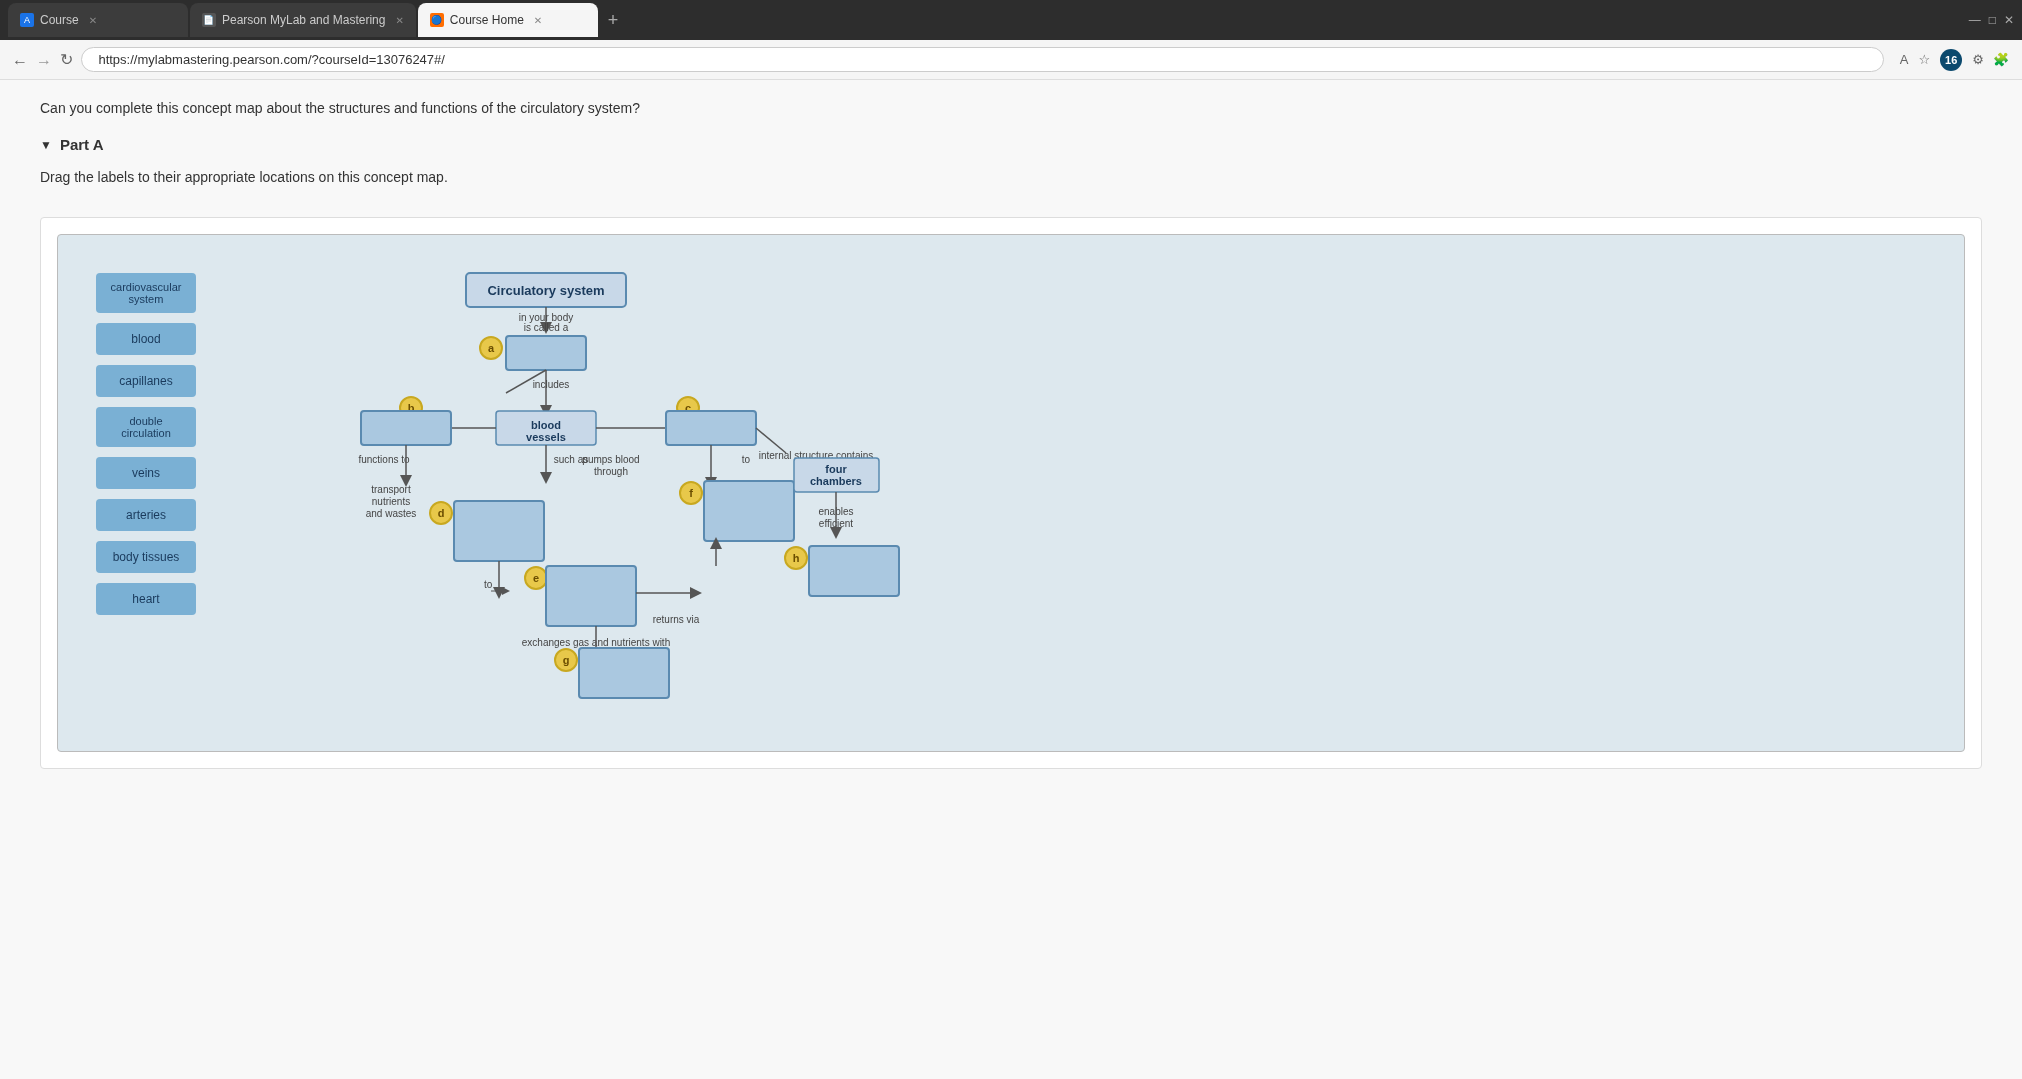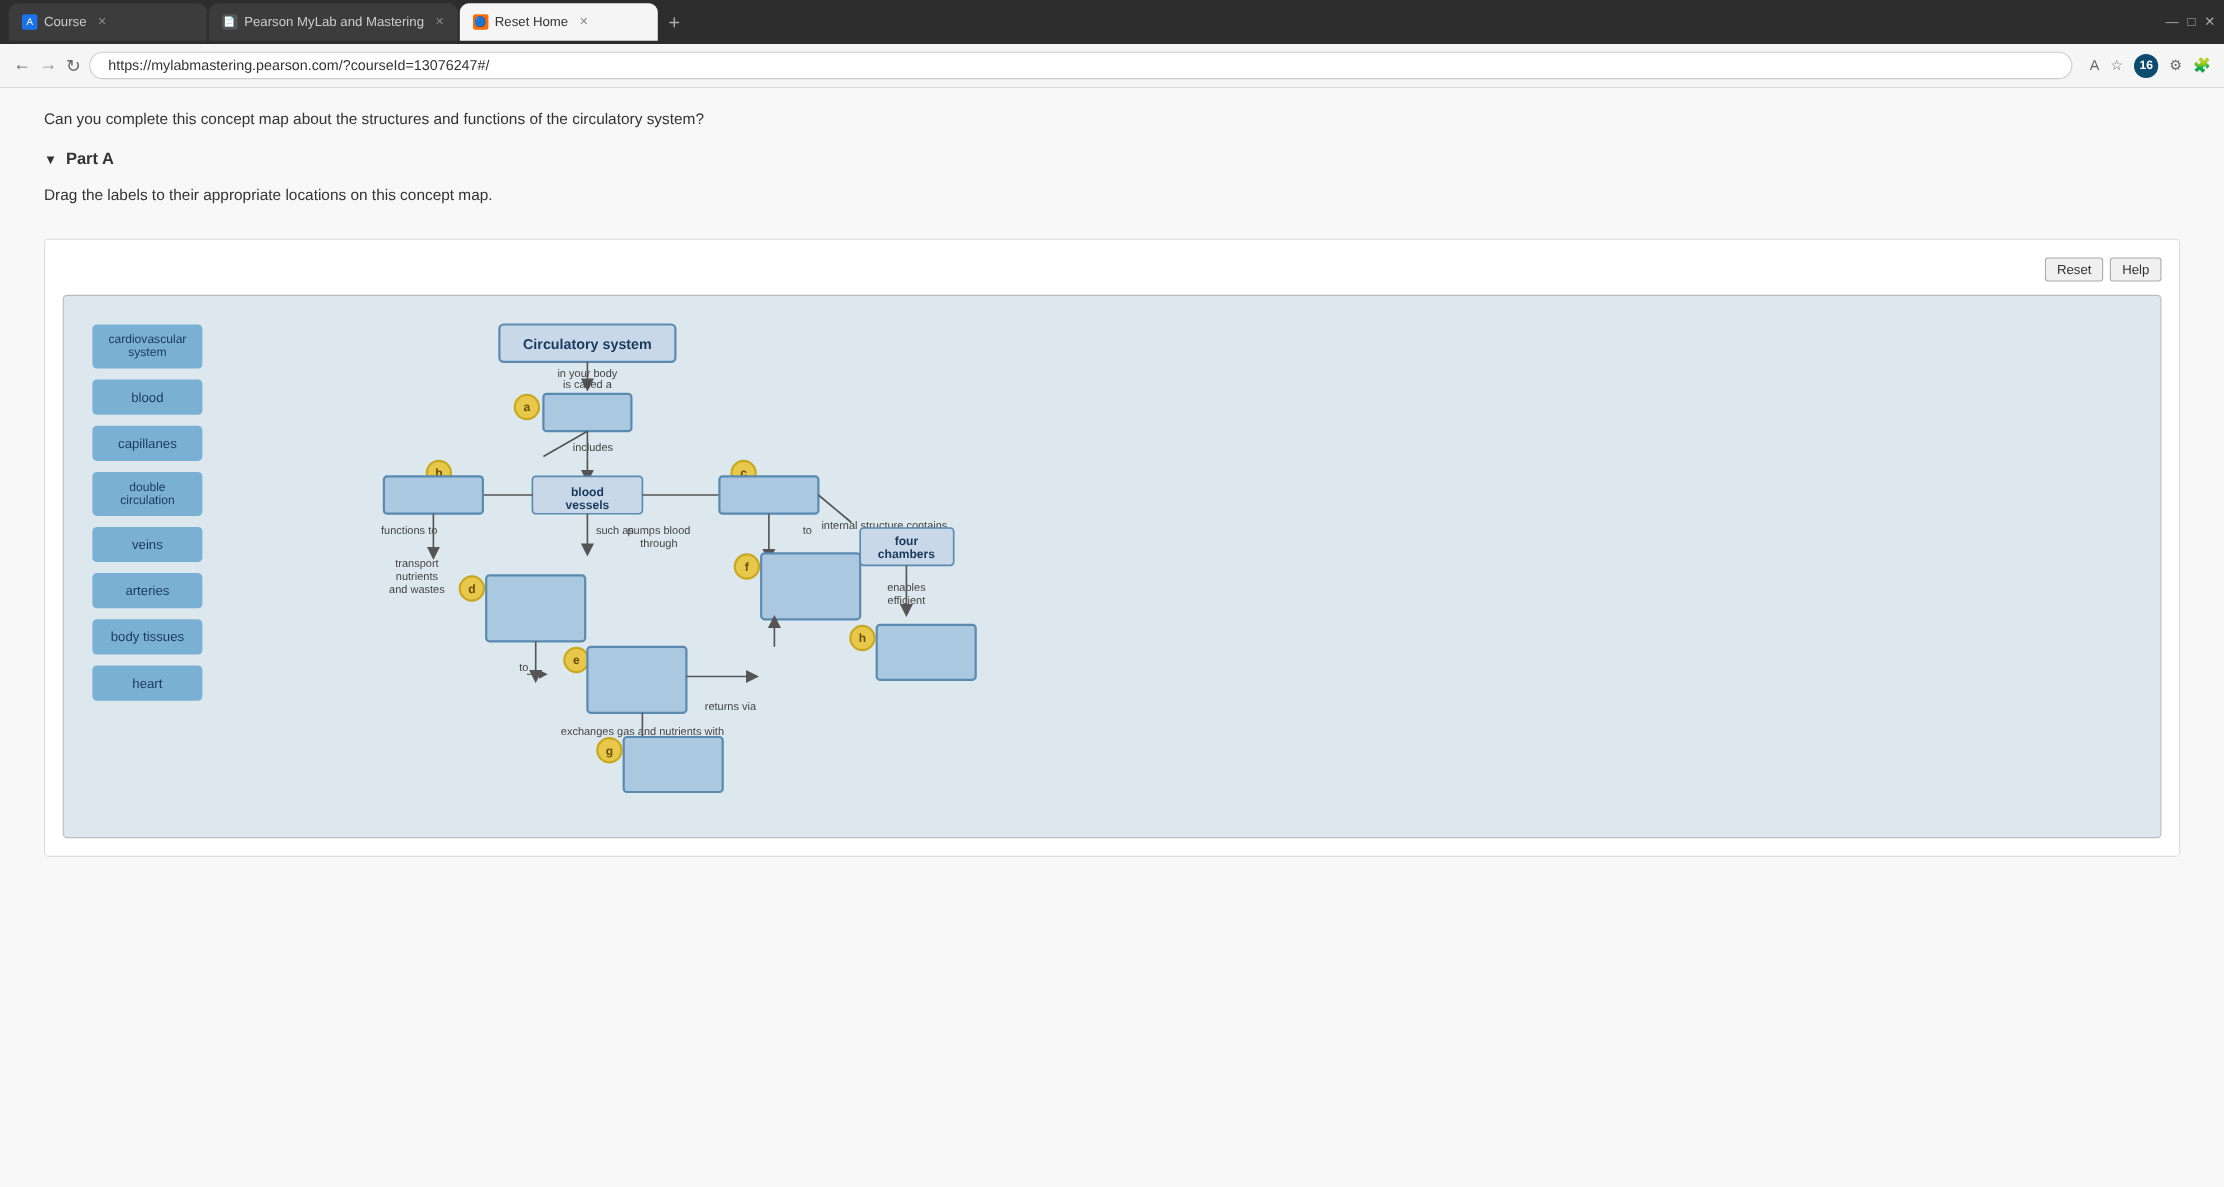--- a/index.html
+++ b/index.html
@@ -54,21 +54,21 @@
     </div>
 
     <div class="tab">
       <span class="tab-icon doc">📄</span>
       <span>Pearson MyLab and Mastering</span>
       <span class="tab-close">✕</span>
     </div>
 
     <div class="tab active">
       <span class="tab-icon orange">🔵</span>
-      <span>Reset Home</span>
+      <span>Course Home</span>
       <span class="tab-close">✕</span>
     </div>
     <button class="new-tab-btn">+</button>
     <div class="window-controls">
       <div style="color:#aaa; font-size:12px; cursor:pointer;">—</div>
       <div style="color:#aaa; font-size:12px; cursor:pointer;">□</div>
       <div style="color:#aaa; font-size:12px; cursor:pointer;">✕</div>
     </div>
   </div>
   <div class="address-bar-row">
@@ -92,26 +92,22 @@
   <p class="question-text">Can you complete this concept map about the structures and functions of the circulatory system?</p>
 
   <div class="part-header">
     <span class="part-arrow">▼</span>
     <span class="part-title">Part A</span>
   </div>
 
   <p class="drag-instruction">Drag the labels to their appropriate locations on this concept map.</p>
 
   <div class="concept-map-container">
-    <div class="top-controls">
-      <button class="ctrl-btn">Reset</button>
-      <button class="ctrl-btn">Help</button>
-    </div>
-
-    <div style="display:flex; gap:0; position:relative; background:#dde8ee; border:1px solid #bbb; padding:16px; border-radius:4px;">
+
+    <div style="display:flex; gap:0; position:relative; background:#dde8ee; border:1px solid #bbb; padding:28px; border-radius:4px;">
 
       <div class="labels-column" style="position:relative; z-index:10; min-width:110px;">
         <div class="drag-label" style="font-size:11px;">cardiovascular<br>system</div>
         <div class="drag-label">blood</div>
         <div class="drag-label">capillanes</div>
         <div class="drag-label" style="font-size:11px;">double<br>circulation</div>
         <div class="drag-label">veins</div>
         <div class="drag-label">arteries</div>
         <div class="drag-label">body tissues</div>
         <div class="drag-label">heart</div>

